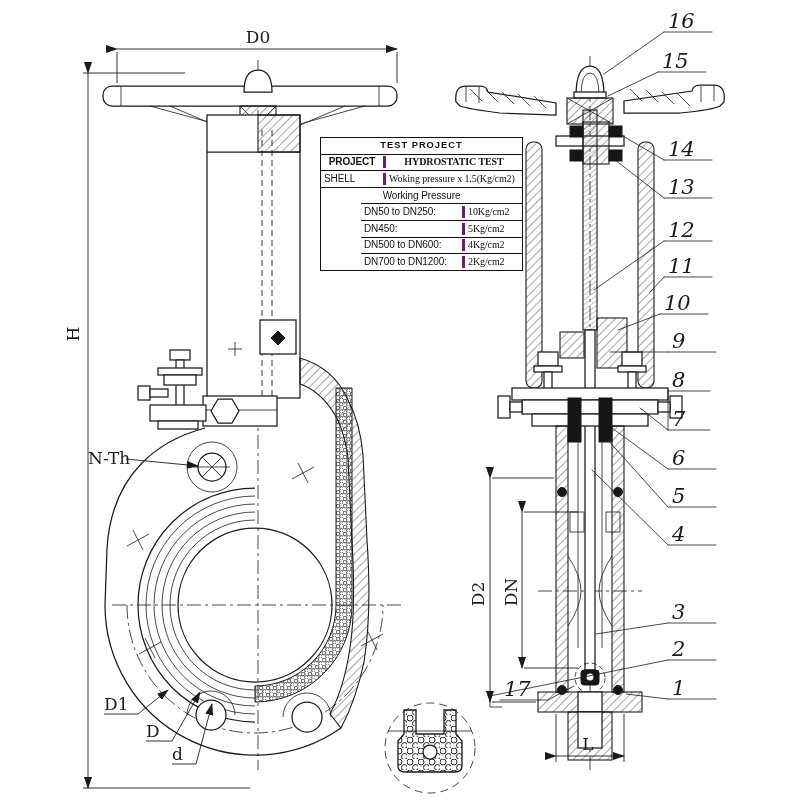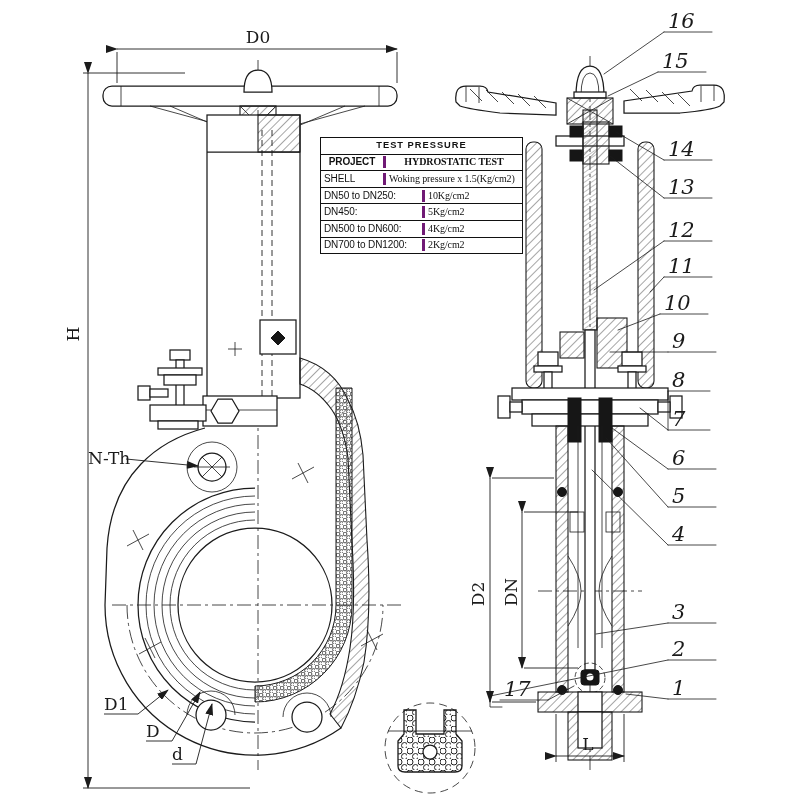--- a/index.html
+++ b/index.html
@@ -25,21 +25,21 @@
   
   .pressure-table{position:absolute;left:320px;top:137px;width:203px;
     border:1.4px solid #111;background:#fff;color:#111;box-sizing:border-box;}
   .pt-row{display:grid;border-top:1px solid #111;align-items:center;
     min-height:15.6px;font-size:10px;letter-spacing:-0.1px;line-height:1;}
   .pt-row:first-child{border-top:none;}
   .pt-title{grid-template-columns:1fr;text-align:center;font-weight:bold;
     font-size:9.3px;letter-spacing:1px;}
   .pt-sub{grid-template-columns:1fr;text-align:center;}
   .cols-a{grid-template-columns:62px 1fr;}
-  .cols-b{grid-template-columns:101px 1fr;}
+  .cols-b{grid-template-columns:101px 1fr;margin-left:40px;}
   .pt-cell{padding:1px 3px;overflow:hidden;white-space:nowrap;}
   .pt-cell.c2{border-left:3px solid #701a75;font-family:Liberation Serif, serif;}
   .pt-center{text-align:center;}
   .pt-bold{font-weight:bold;}
 </style>
 </head>
 <body>
 
 <div id="canvas">
 
@@ -374,30 +374,33 @@
     <g>
           <line class="tn" x1="500" y1="700" x2="548" y2="700"></line>
           <line class="tn" x1="548" y1="700" x2="574" y2="686"></line>
       <text class="callout" x="504" y="696">17</text>
         </g>
   </g>
 </svg>
 
 <div class="pressure-table">
   <div class="pt-row pt-title">
-    <div class="pt-cell">TEST PRESSURE</div>
+    <div class="pt-cell">TEST PROJECT</div>
   </div>
   <div class="pt-row cols-a">
     <div class="pt-cell pt-center pt-bold">PROJECT</div>
     <div class="pt-cell c2 pt-center pt-bold">HYDROSTATIC TEST</div>
   </div>
   <div class="pt-row cols-a">
     <div class="pt-cell">SHELL</div>
     <div class="pt-cell c2">Woking pressure x 1.5(Kg/cm2)</div>
   </div>
+  <div class="pt-row pt-sub">
+    <div class="pt-cell">Working Pressure</div>
+  </div>
   <div class="pt-row cols-b">
     <div class="pt-cell">DN50 to DN250:</div>
     <div class="pt-cell c2">10Kg/cm2</div>
   </div>
   <div class="pt-row cols-b">
     <div class="pt-cell">DN450:</div>
     <div class="pt-cell c2">5Kg/cm2</div>
   </div>
   <div class="pt-row cols-b">
     <div class="pt-cell">DN500 to DN600:</div>

